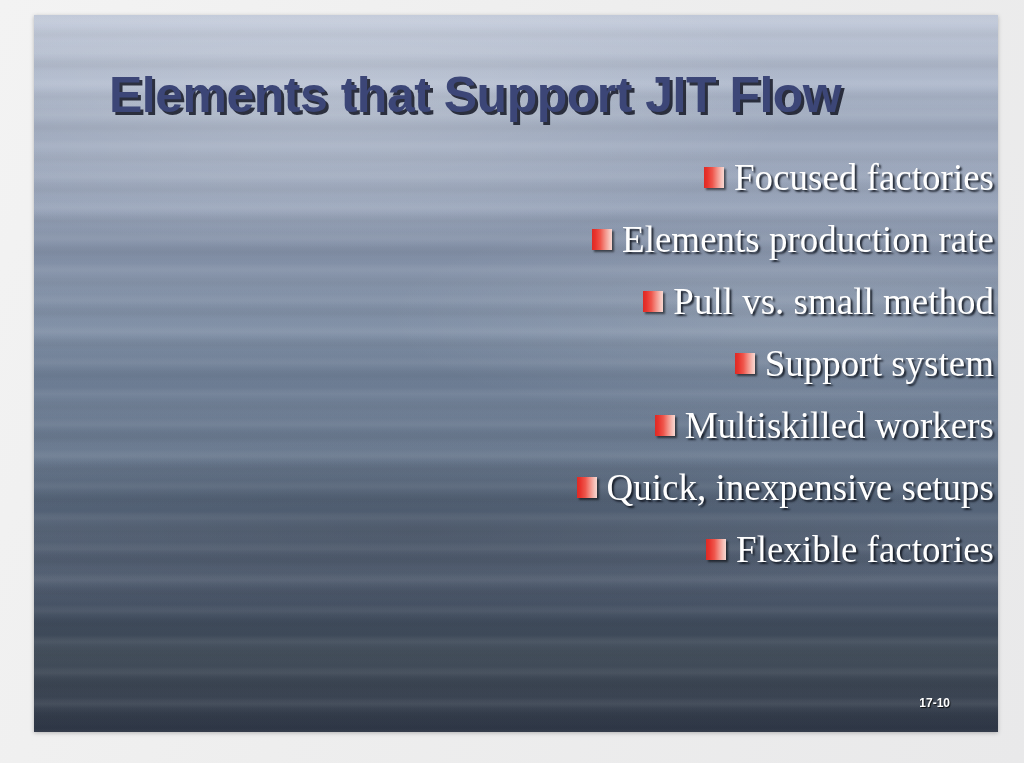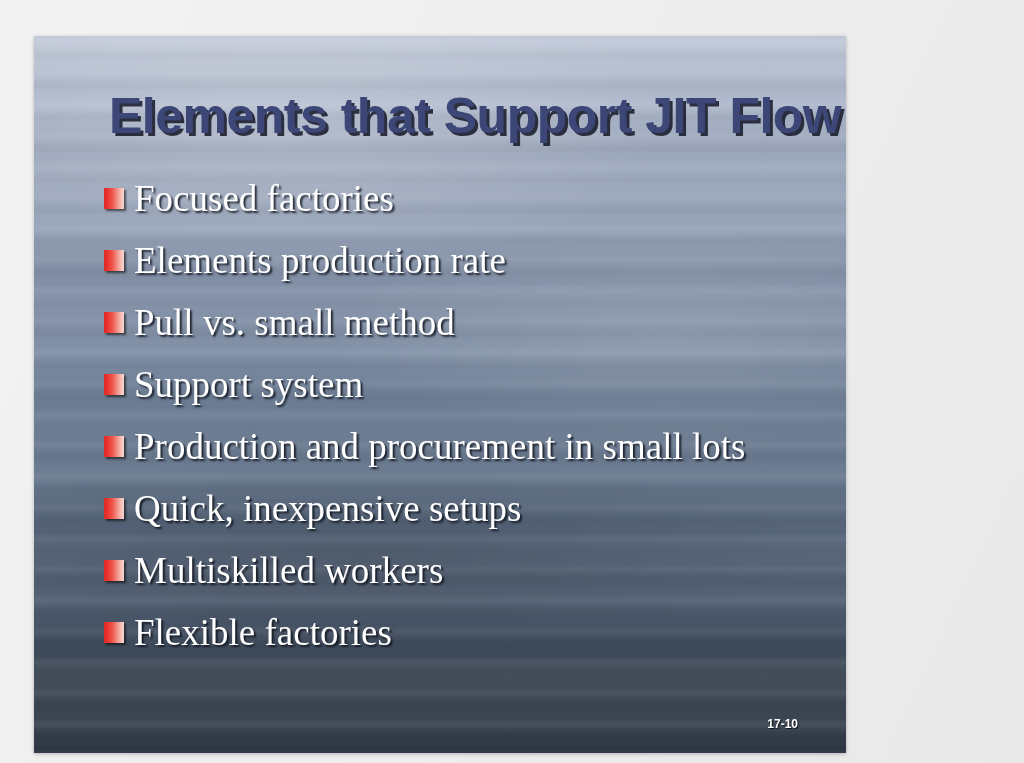--- a/index.html
+++ b/index.html
@@ -19,22 +19,22 @@
     position: relative;
     width: 1024px;
     height: 763px;
     background: linear-gradient(115deg, #f3f3f3 0%, #eeeeee 45%, #e9e9ea 100%);
   }
 
   
   .slide {
     position: absolute;
     left: 34px;
-    top: 36px;
-    width: 812px;
+    top: 15px;
+    width: 964px;
     height: 717px;
     overflow: hidden;
     box-shadow: 0 1px 4px rgba(0,0,0,0.25);
   }
 
   
   .bg-base {
     position: absolute;
     inset: 0;
     background: linear-gradient(
@@ -132,20 +132,21 @@
   .bullets {
     position: absolute;
     left: 70px;
     top: 143px;
     width: 890px;
   }
   .bullet-row {
     display: flex;
     align-items: flex-start;
     height: 62px;
+    justify-content: flex-end;
   }
   .bullet-marker {
     flex: 0 0 auto;
     width: 20px;
     height: 21px;
     margin-top: 9px;
     margin-right: 10px;
     background: linear-gradient(to right,
         #dd2b25 0%,
         #e8322c 16%,
@@ -206,33 +207,29 @@
       <div class="bullet-row">
         <span class="bullet-marker"></span>
         <span class="bullet-text">Pull vs. small method</span>
       </div>
 
       <div class="bullet-row">
         <span class="bullet-marker"></span>
         <span class="bullet-text">Support system</span>
       </div>
 
-      <div class="bullet-row">
-        <span class="bullet-marker"></span>
-        <span class="bullet-text">Production and procurement in small lots</span>
+
+      <div class="bullet-row">
+        <span class="bullet-marker"></span>
+        <span class="bullet-text">Multiskilled workers</span>
       </div>
 
       <div class="bullet-row">
         <span class="bullet-marker"></span>
         <span class="bullet-text">Quick, inexpensive setups</span>
-      </div>
-
-      <div class="bullet-row">
-        <span class="bullet-marker"></span>
-        <span class="bullet-text">Multiskilled workers</span>
       </div>
 
       <div class="bullet-row">
         <span class="bullet-marker"></span>
         <span class="bullet-text">Flexible factories</span>
       </div>
 
     </div>
 
     <div class="page-number">17-10</div>

